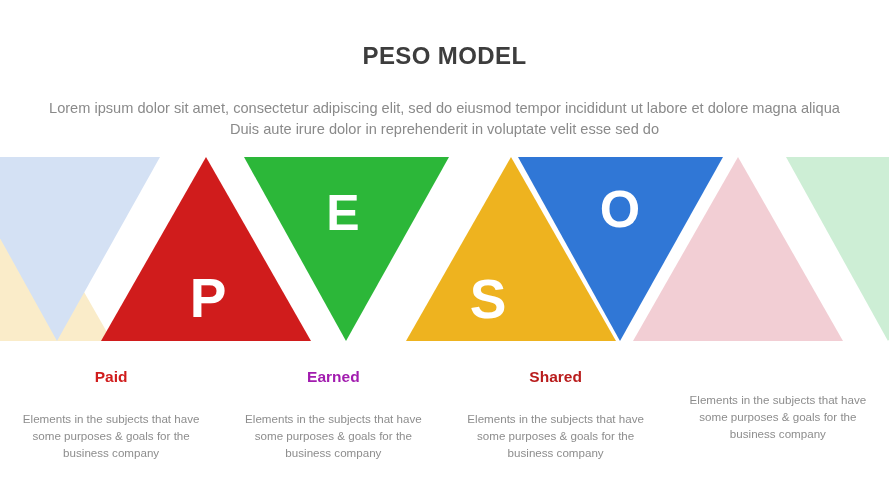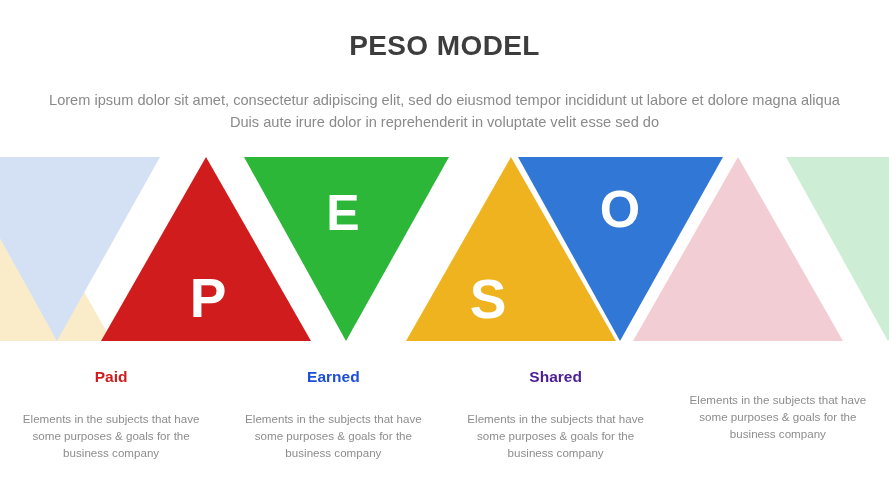--- a/index.html
+++ b/index.html
@@ -25,23 +25,23 @@
 
   
   #header {
     position: absolute;
     left: 0;
     top: 0;
     width: 889px;
     text-align: center;
   }
   #page-title {
-    margin: 4px;
+    margin: 16px;
     padding-top: 26px;
-    font-size: 28px;
+    font-size: 24px;
     font-weight: 700;
     letter-spacing: 0.4px;
     color: #3d3d3d;
     line-height: 1.15;
   }
   #page-subtitle {
     margin: 16px auto;
     padding-top: 12px;
     width: 812px;
     font-size: 14.6px;
@@ -138,26 +138,26 @@
   </div>
 
   <div id="labels-row">
 
     <div class="label-col">
       <p class="label-heading" style="color: rgb(208, 28, 28);">Paid</p>
       <p class="label-desc" style="color: rgb(141, 141, 141);">Elements in the subjects that have  some purposes &amp; goals for the  business company</p>
     </div>
 
     <div class="label-col">
-      <p class="label-heading" style="color: #1d4ed8;">Earned</p>
+      <p class="label-heading" style="color: #a21caf;">Earned</p>
       <p class="label-desc" style="color: rgb(141, 141, 141);">Elements in the subjects that have  some purposes &amp; goals for the  business company</p>
     </div>
 
     <div class="label-col">
-      <p class="label-heading" style="color: #4c1d95;">Shared</p>
+      <p class="label-heading" style="color: #b91c1c;">Shared</p>
       <p class="label-desc" style="color: rgb(141, 141, 141);">Elements in the subjects that have  some purposes &amp; goals for the  business company</p>
     </div>
 
     <div class="label-col">
       <p class="label-desc" style="color: rgb(141, 141, 141);">Elements in the subjects that have  some purposes &amp; goals for the  business company</p>
     </div>
 
   </div>
 
 </div>

